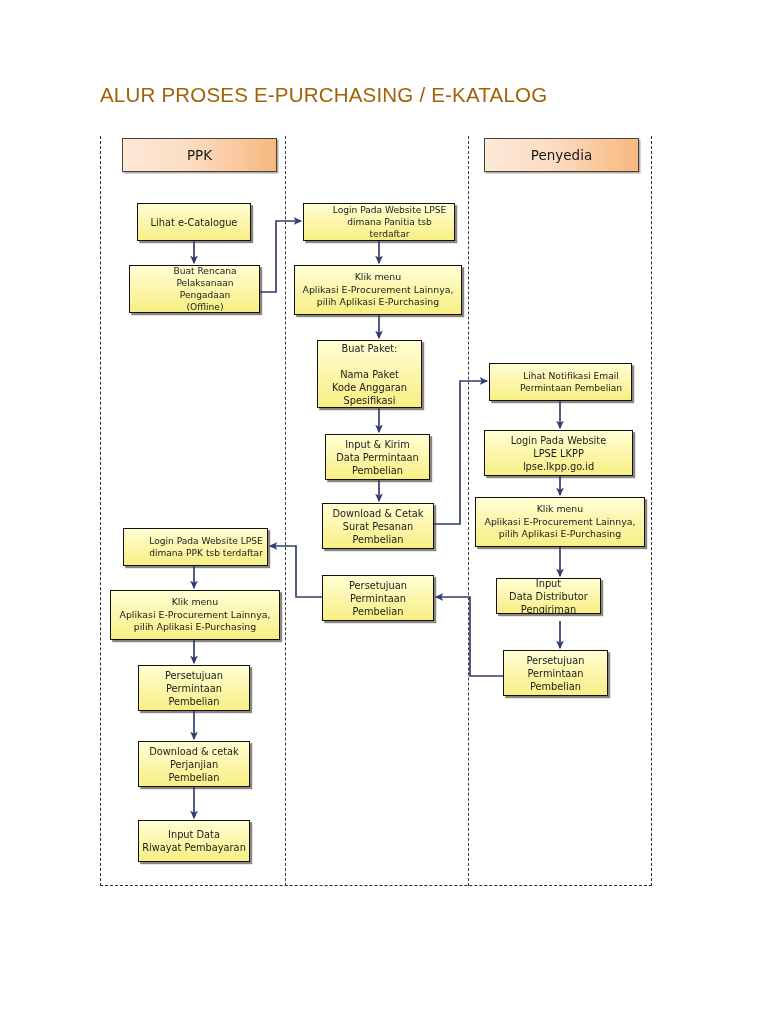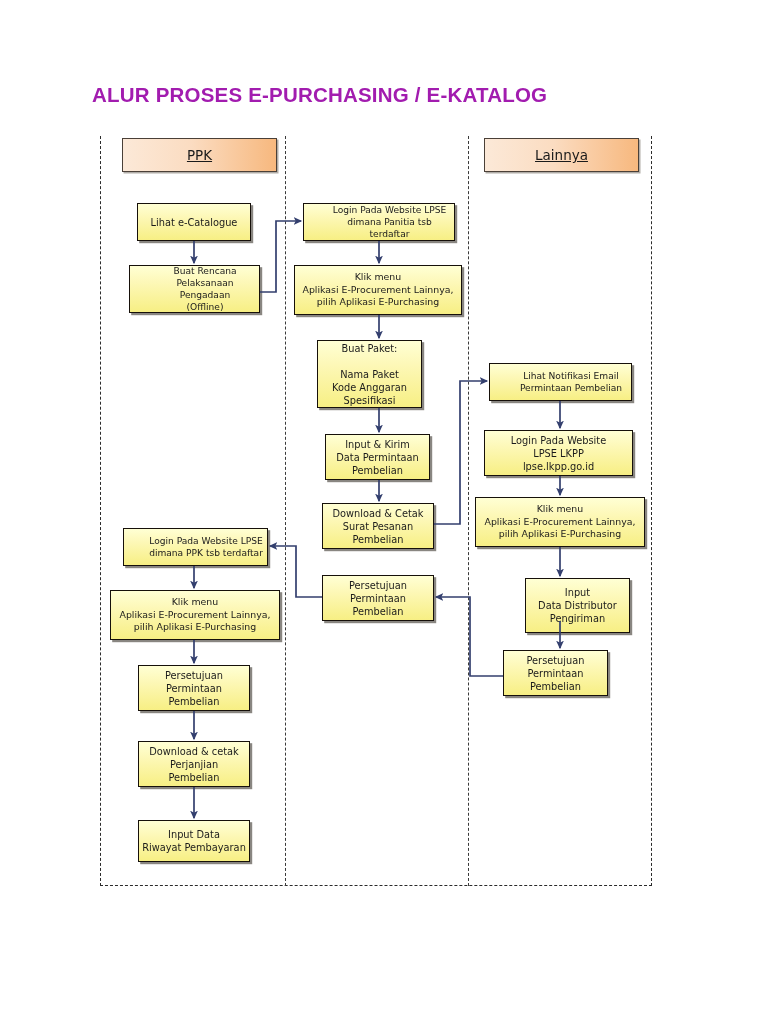--- a/index.html
+++ b/index.html
@@ -17,28 +17,28 @@
 
   #page {
     position: absolute;
     left: 0; top: 0;
     width: 768px; height: 1024px;
   }
 
   
   .title {
     position: absolute;
-    left: 92px;
+    left: 100px;
     top: 82px;
     width: 480px;
     font-family: "Liberation Sans", sans-serif;
-    font-weight: bold;
+    font-weight: normal;
     font-size: 20.5px;
     line-height: 26px;
-    color: #a21caf;
+    color: #a16207;
     letter-spacing: 0.2px;
     white-space: pre-line;
     
     height: 40px;
     overflow: hidden;
   }
 
   
   .lane-frame {
     position: absolute;
@@ -69,21 +69,20 @@
     box-sizing: border-box;
     border: 1.4px solid #4a4038;
     background: linear-gradient(to right, #fce9d8 0%, #fbdcc1 45%, #f7b87e 100%);
     box-shadow: 1.5px 1.5px 0 rgba(80,70,60,0.45);
     display: flex;
     align-items: center;
     justify-content: center;
     font-family: "DejaVu Sans", sans-serif;
     font-size: 13.5px;
     color: #1a1a1a;
-    text-decoration: underline;
   }
 
   
   .node {
     position: absolute;
     box-sizing: border-box;
     border: 1.6px solid #16100a;
     background: linear-gradient(to bottom, #ffffd4 0%, #fdf8b8 35%, #f7ef84 100%);
     box-shadow: 2.2px 2.2px 0 rgba(40,35,25,0.55);
     display: flex;
@@ -115,21 +114,21 @@
 
 <div id="page">
 
   <div class="title">ALUR PROSES E-PURCHASING / E-KATALOG</div>
 
   <div class="lane-frame"></div>
   <div class="lane-divider d1"></div>
   <div class="lane-divider d2"></div>
 
   <div class="lane-header" style="left:122px; top:138px; width:155px;">PPK</div>
-  <div class="lane-header" style="left:484px; top:138px; width:155px;">Lainnya</div>
+  <div class="lane-header" style="left:484px; top:138px; width:155px;">Penyedia</div>
 
   <div class="node med" style="left:137px; top:203px;  width:114px; height:38px;">Lihat e-Catalogue</div>
 
   <div class="node small" style="left:129px; top:265px; width:131px; height:48px;">Buat Rencana
 Pelaksanaan Pengadaan
 (Offline)</div>
 
   <div class="node small" style="left:123px; top:528px; width:145px; height:38px;">Login Pada Website LPSE
 dimana PPK tsb terdaftar</div>
 
@@ -177,21 +176,21 @@
 LPSE LKPP
 lpse.lkpp.go.id</div>
 
   <div class="node small" style="left:489px; top:363px; width:143px; height:38px;">Lihat Notifikasi Email
 Permintaan Pembelian</div>
 
   <div class="node wide" style="left:475px; top:497px; width:170px; height:50px;">Klik menu
 Aplikasi E-Procurement Lainnya,
 pilih Aplikasi E-Purchasing</div>
 
-  <div class="node med" style="left:525px; top:578px; width:105px; height:55px;">Input
+  <div class="node med" style="left:496px; top:578px; width:105px; height:36px;">Input
 Data Distributor
 Pengiriman</div>
 
   <div class="node med" style="left:503px; top:650px; width:105px; height:46px;">Persetujuan
 Permintaan
 Pembelian</div>
 
   <svg id="wires" viewBox="0 0 768 1024">
     <defs>
       <marker id="ar" markerWidth="9" markerHeight="9" refX="7.4" refY="4.5" orient="auto" markerUnits="userSpaceOnUse">

